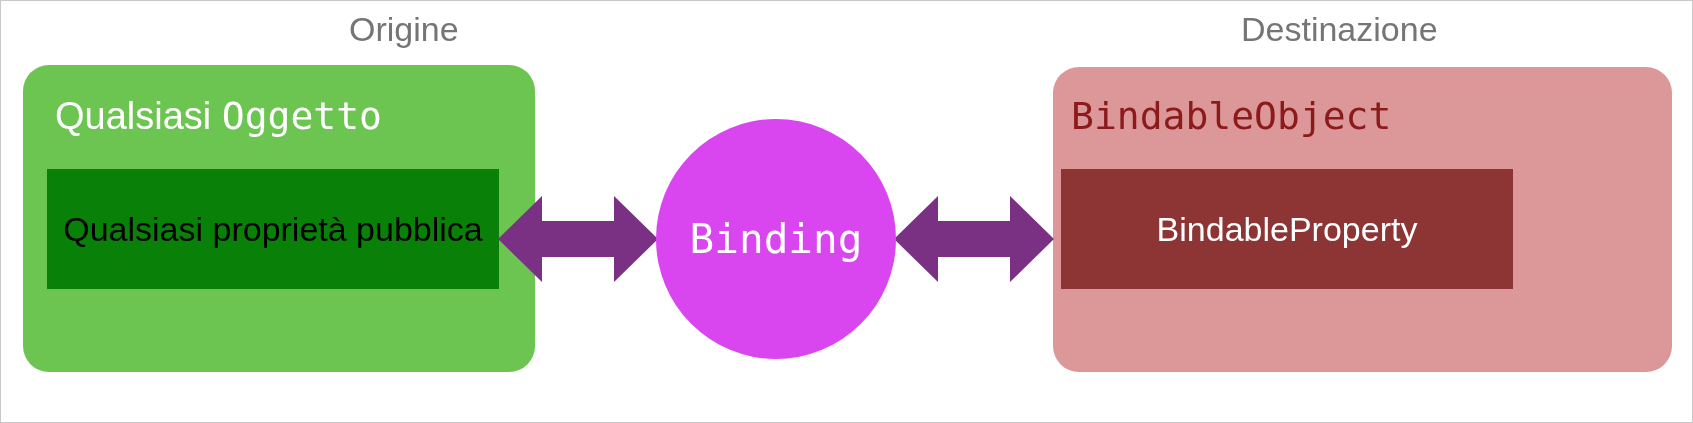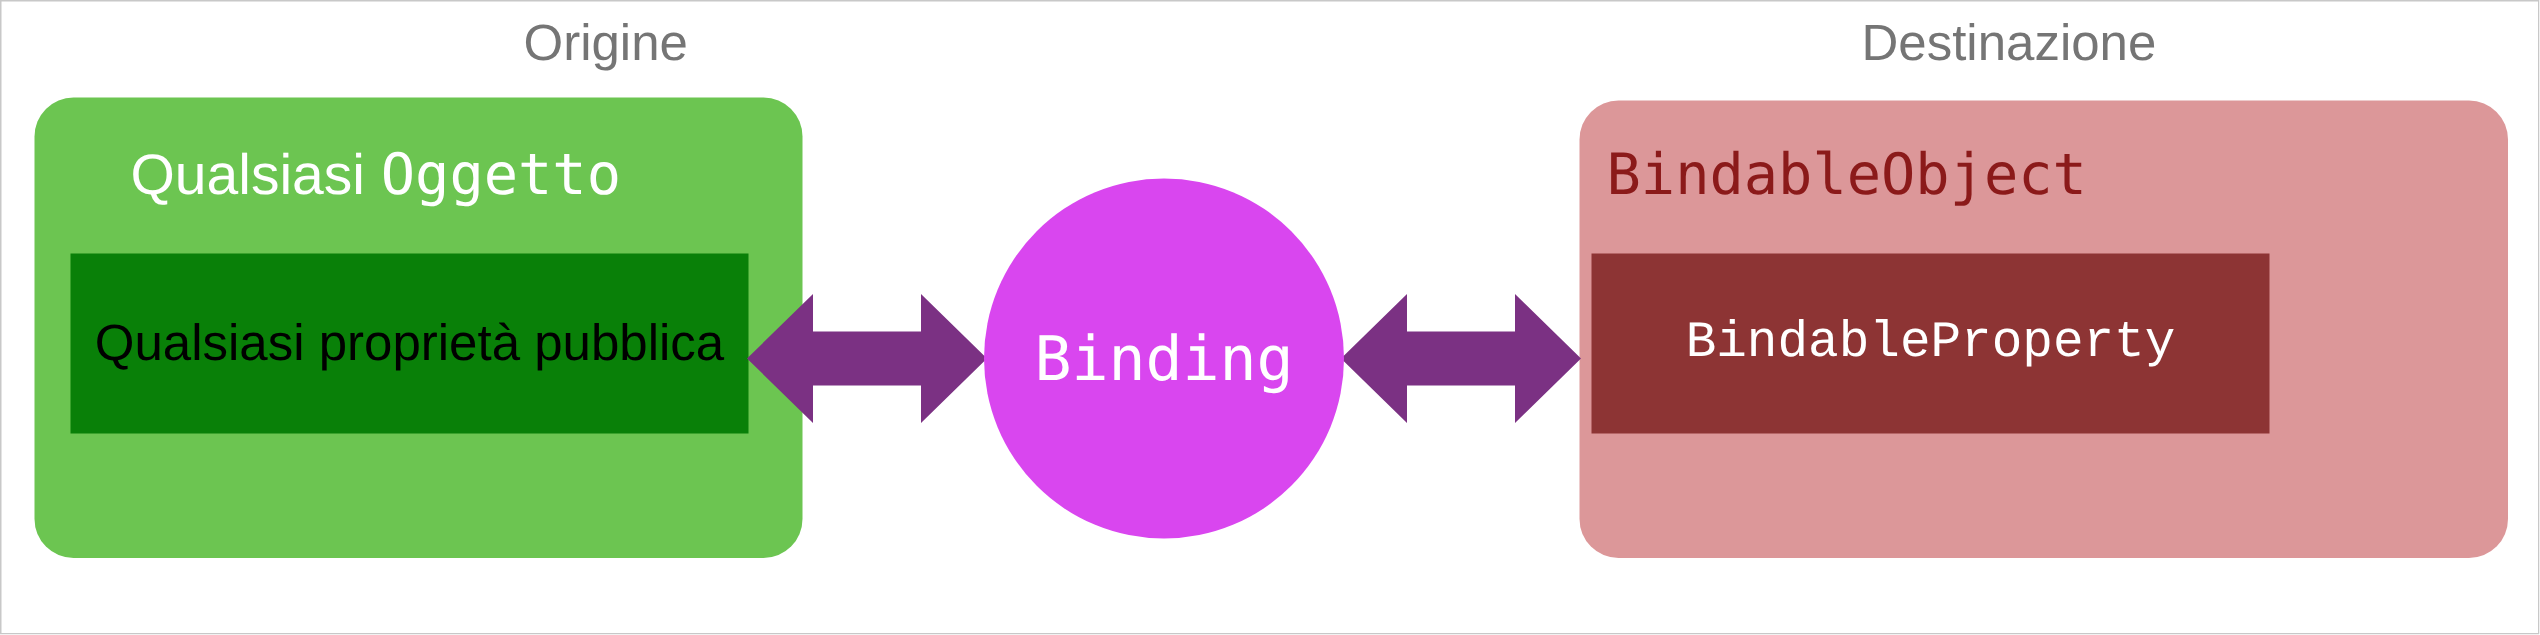--- a/index.html
+++ b/index.html
@@ -88,21 +88,21 @@
     color: #000000;
     font-family: "Liberation Sans", sans-serif;
     font-size: 34px;
     line-height: 1.18;
   }
   #inner-destinazione {
     left: 1060px; top: 168px;
     width: 452px; height: 120px;
     background: #8d3434;
     color: #ffffff;
-    font-family: Liberation Mono, monospace;
+    font-family: Liberation Sans, sans-serif;
     font-size: 34px;
     line-height: 1.18;
   }
 
   
   #binding-circle {
     position: absolute;
     left: 655px; top: 118px;
     width: 240px; height: 240px;
     border-radius: 50%;
@@ -133,21 +133,21 @@
 <body>
 
 <div id="canvas">
 
   <div class="caption" id="caption-destinazione">Destinazione</div>
 
   <div class="caption" id="caption-origine">Origine</div>
 
   <div class="panel" id="panel-origine" style="z-index: 1;"></div>
 
-  <div class="panel-heading" id="heading-origine" style="z-index: 2; margin-left: 32px;"><span>Qualsiasi </span><span class="mono">Oggetto</span></div>
+  <div class="panel-heading" id="heading-origine" style="z-index: 2;"><span>Qualsiasi </span><span class="mono">Oggetto</span></div>
 
   <div class="inner-box" id="inner-origine" style="z-index: 2;">
     <span>Qualsiasi proprietà pubblica</span>
   </div>
 
   <div class="arrow" id="arrow-left" style="z-index: 3;">
     <svg viewBox="0 0 160 86" preserveAspectRatio="none">
       <polygon fill="#7b3183" points="0,43 44,0 44,25 116,25 116,0 160,43 116,86 116,61 44,61 44,86"></polygon>
     </svg>
   </div>

